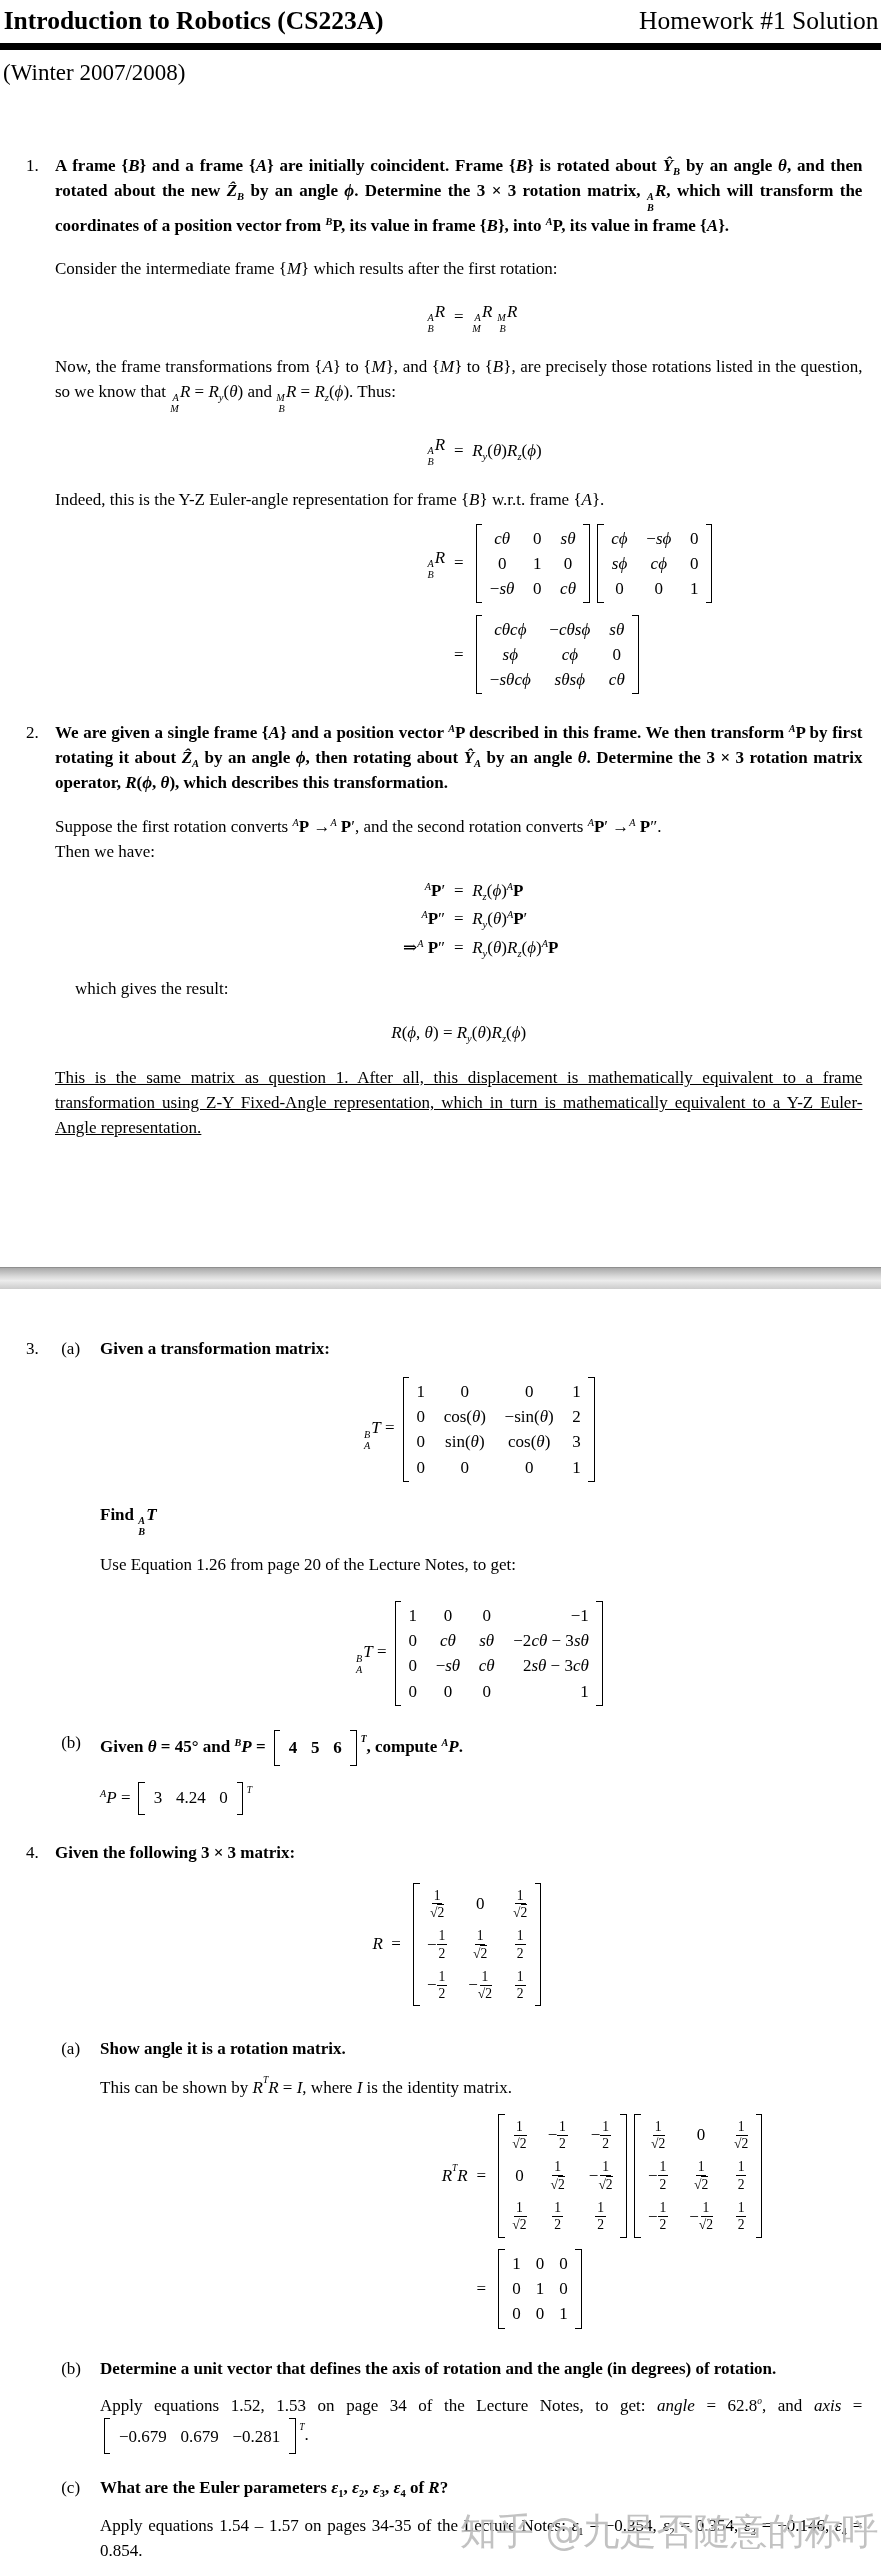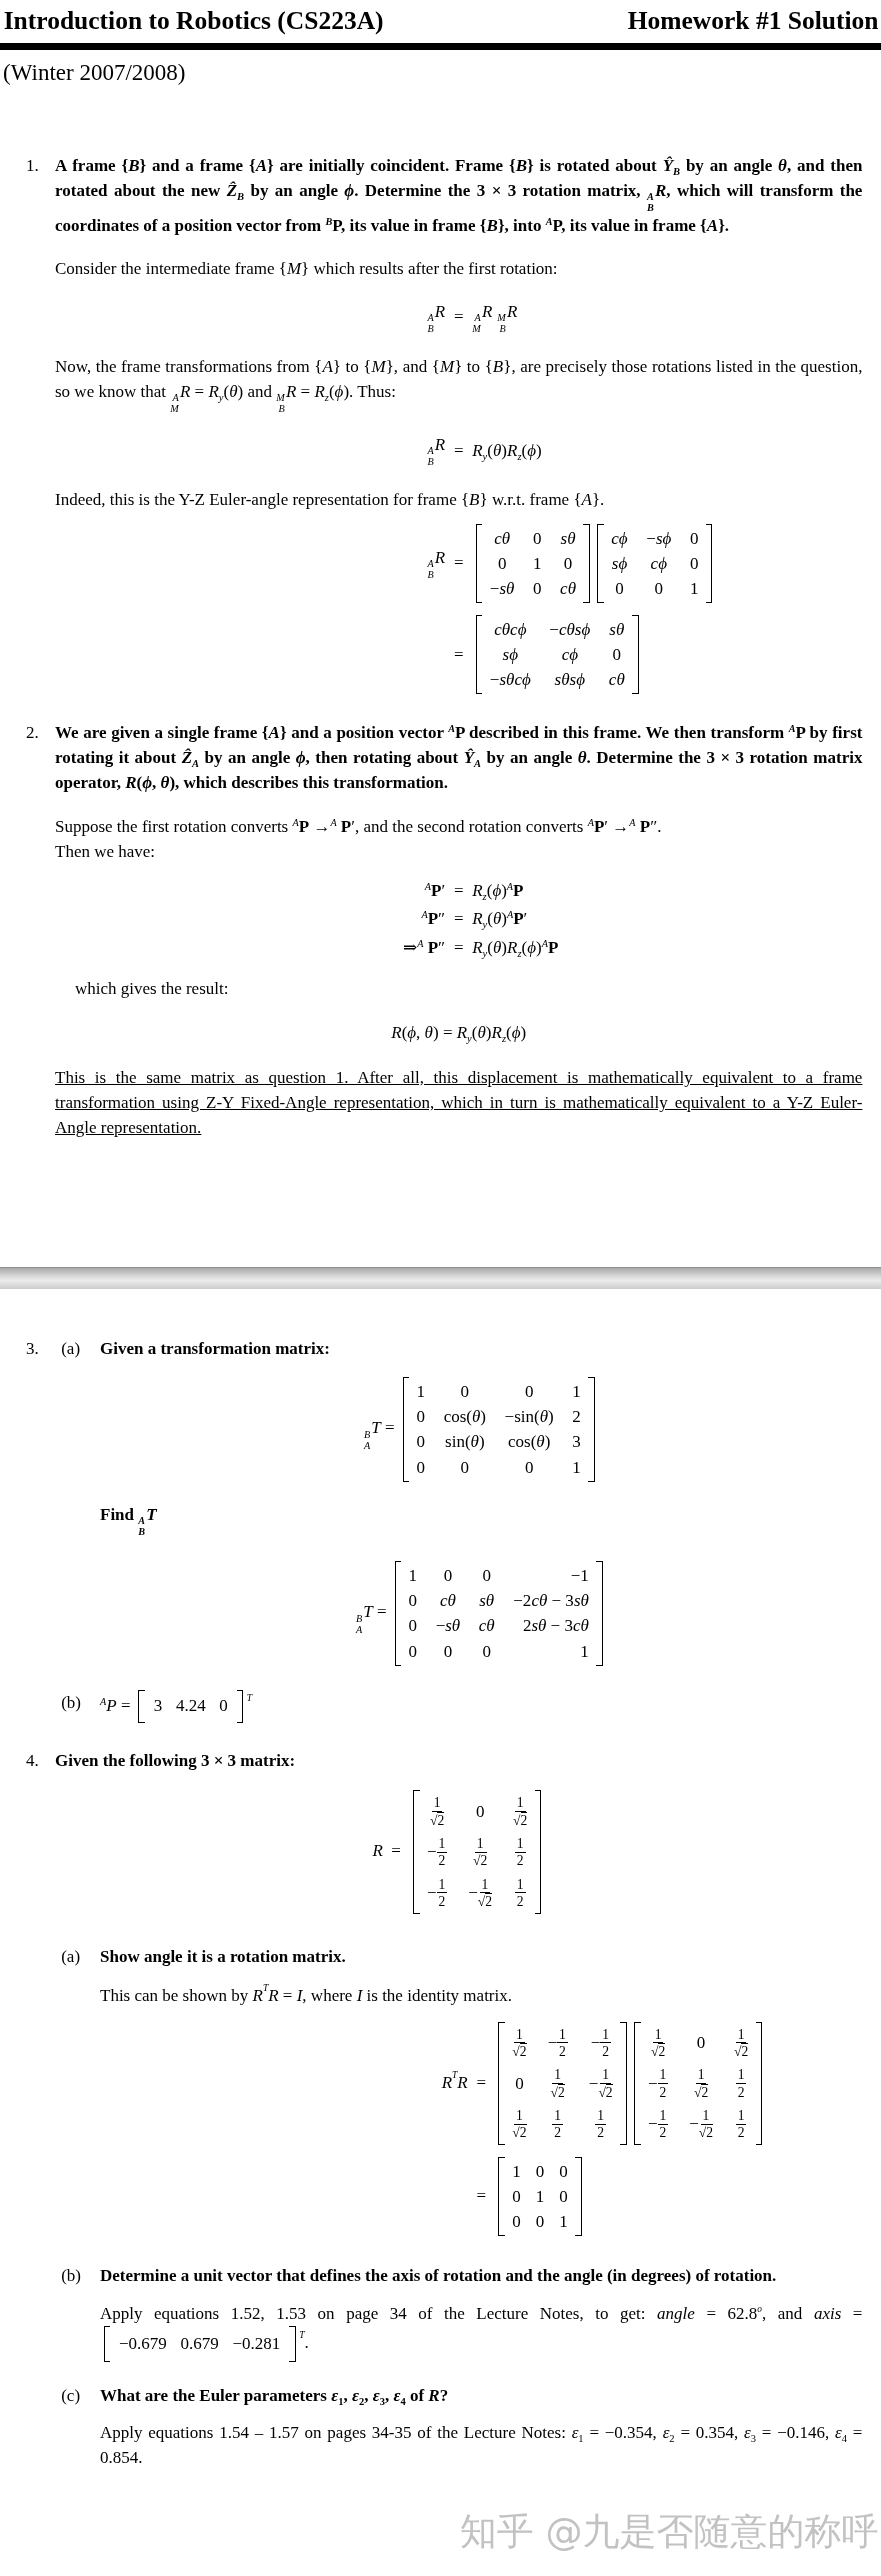--- a/index.html
+++ b/index.html
@@ -2,21 +2,21 @@
 <html style="font-size:10px"><head>
 <meta charset="utf-8">
 <style>
   html,body{margin:0;padding:0;background:#ffffff;}
   body{width:881px;font-family:"Liberation Serif","DejaVu Serif",serif;color:#000;}
   .page{position:relative;width:881px;height:2576px;overflow:hidden;background:#fff;}
 
   
   .hdr{display:flex;justify-content:space-between;align-items:baseline;padding:6.2px 2.5px 0 3.7px;font-size:25.5px;line-height:1.15;}
   .course{font-weight:700;}
-  .hw{font-weight:700;}
+  .hw{font-weight:400;}
   .rule{height:6.8px;background:#000;margin-top:7.5px;}
   .term{font-size:23px;margin:10px 0 0 3.1px;}
 
   
   .item{position:relative;padding-left:55px;padding-right:18.6px;font-size:17px;}
   .no{position:absolute;left:26px;top:0;font-size:17px;line-height:25px;}
   .sub{position:relative;padding-left:45px;}
   .no2{position:absolute;left:6.2px;top:0;font-size:17px;line-height:25px;}
 
   .para{margin:0;line-height:25px;text-align:justify;}
@@ -269,20 +269,21 @@
               <span>0</span>
               <span>0</span>
               <span>1</span>
             </span>
             <span class="br"></span>
           </span></div>
       <p class="para bold" id="p3-find">Find <span class="ps">
             <span>A</span>
             <span>B</span>
           </span><i>T</i></p>
+      <p class="para" id="p3-use">Use Equation 1.26 from page 20 of the Lecture Notes, to get:</p>
       <div class="eq" id="eq-t2"><span class="ps">
             <span>B</span>
             <span>A</span>
           </span><i>T</i> = <span class="mat">
             <span class="bl"></span>
             <span class="mg c4 c4r">
               <span>1</span>
               <span>0</span>
               <span>0</span>
               <span>−1</span>
@@ -297,20 +298,29 @@
               <span>0</span>
               <span>0</span>
               <span>0</span>
               <span>1</span>
             </span>
             <span class="br"></span>
           </span></div>
     </div>
     <div class="sub" id="p3b">
       <span class="no2">(b)</span>
+      <p class="para bold">Given <i>θ</i> = 45° and <sup class="pse">B</sup><i>P</i> = <span class="mat sm">
+            <span class="bl"></span>
+            <span class="rv">
+              <span>4</span>
+              <span>5</span>
+              <span>6</span>
+            </span>
+            <span class="br"></span>
+          </span><sup class="tr">T</sup>, compute <sup class="pse">A</sup><i>P</i>.</p>
       <div class="eq left" id="eq-ap"><sup class="pse">A</sup><i>P</i> = <span class="mat sm">
             <span class="bl"></span>
             <span class="rv">
               <span>3</span>
               <span>4.24</span>
               <span>0</span>
             </span>
             <span class="br"></span>
           </span><sup class="tr">T</sup></div>
     </div>

